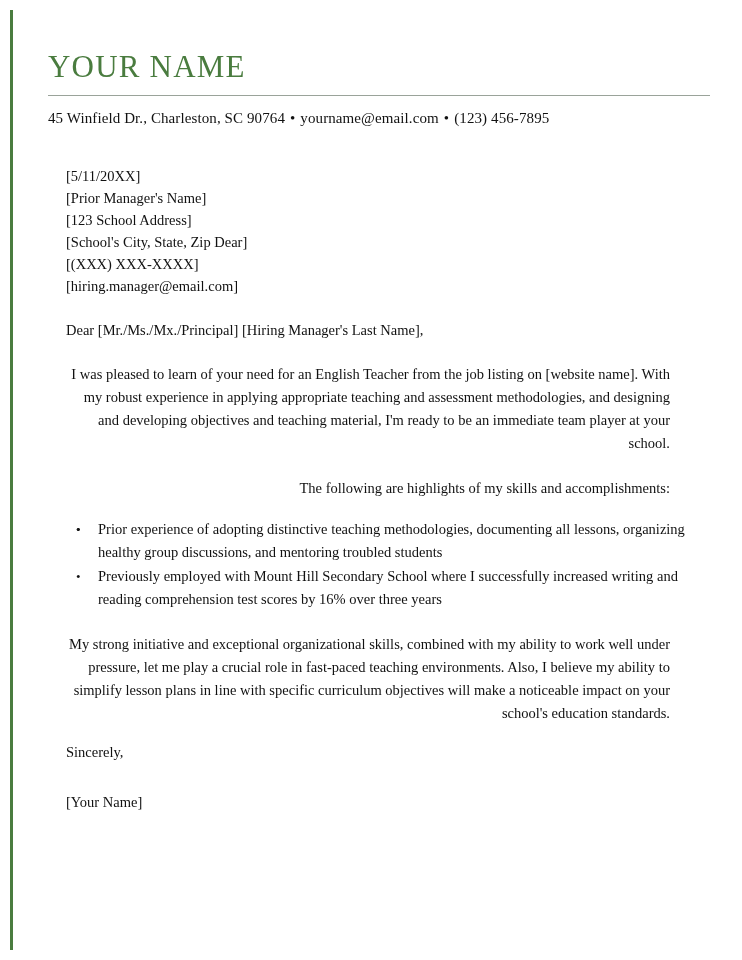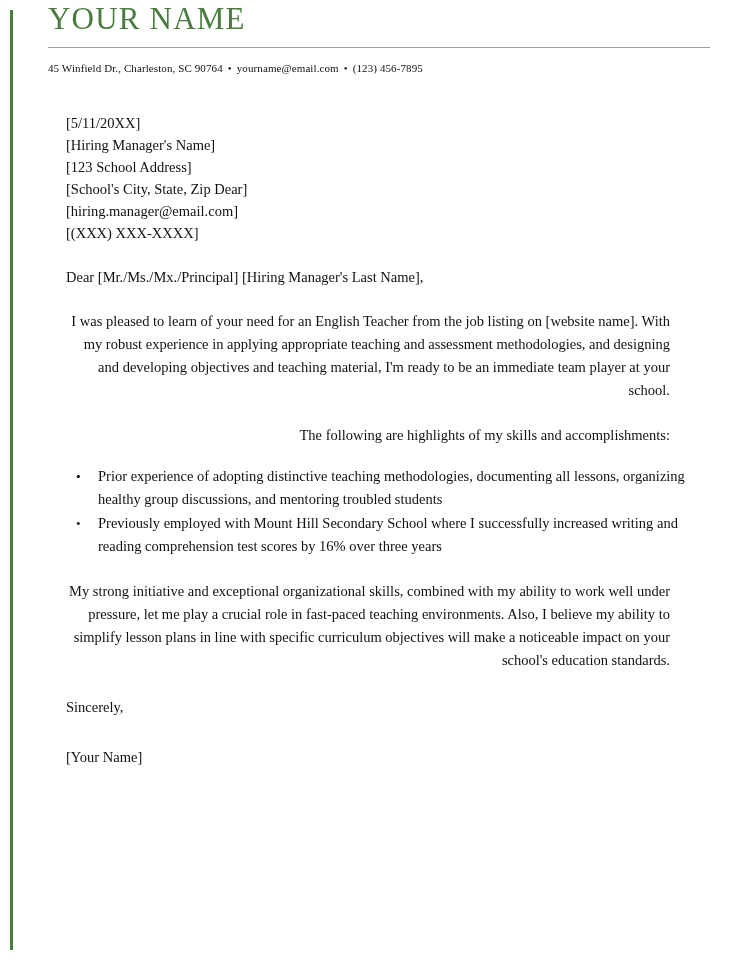--- a/index.html
+++ b/index.html
@@ -35,29 +35,30 @@
     top: 0;
     width: 660px;
   }
   .header-name {
     font-family: "Liberation Serif", serif;
     font-size: 31px;
     letter-spacing: 1.2px;
     color: #4a7c3f;
     font-weight: normal;
     margin: 0;
+    padding-top: 48px;
     line-height: 1.2;
   }
   .header-rule {
     border-bottom: 1px solid #9aa39a;
     margin-top: 10px;
     width: 662px;
   }
   .contact-line {
-    font-size: 11px;
+    font-size: 15px;
     color: #111111;
     margin-top: 14px;
     letter-spacing: 0.1px;
   }
   .contact-sep {
     padding: 0 5px;
   }
   .body-block {
     margin-left: 18px;
     margin-top: 38px;
@@ -88,21 +89,21 @@
     line-height: 23px;
     width: 600px;
   }
   .bullets li .dot {
     position: absolute;
     left: 10px;
     top: 0;
     font-size: 13px;
   }
   .closing {
-    margin-top: 24px;
+    margin-top: 16px;
   }
   .signature {
     margin-top: 28px;
   }
 </style>
 </head>
 <body>
 
 <div class="page">
 
@@ -113,25 +114,25 @@
     <h1 class="header-name">YOUR NAME</h1>
     <div class="header-rule"></div>
 
     <div class="contact-line">
       <span>45 Winfield Dr., Charleston, SC 90764</span><span class="contact-sep">•</span><span>yourname@email.com</span><span class="contact-sep">•</span><span>(123) 456-7895</span>
     </div>
 
     <div class="body-block">
 
       <div class="addr-line">[5/11/20XX]</div>
-      <div class="addr-line">[Hiring Manager's Name]</div>
+      <div class="addr-line">[Prior Manager's Name]</div>
       <div class="addr-line">[123 School Address]</div>
       <div class="addr-line">[School's City, State, Zip Dear]</div>
+      <div class="addr-line">[(XXX) XXX-XXXX]</div>
       <div class="addr-line">[hiring.manager@email.com]</div>
-      <div class="addr-line">[(XXX) XXX-XXXX]</div>
 
       <div class="salutation">Dear [Mr./Ms./Mx./Principal] [Hiring Manager's Last Name],</div>
 
       <div class="para">I was pleased to learn of your need for an English Teacher from the job listing on [website name]. With my robust experience in applying appropriate teaching and assessment methodologies, and designing and developing objectives and teaching material, I'm ready to be an immediate team player at your school.</div>
 
       <div class="para">The following are highlights of my skills and accomplishments:</div>
 
       <ul class="bullets">
         <li>
           <span class="dot">•</span>

